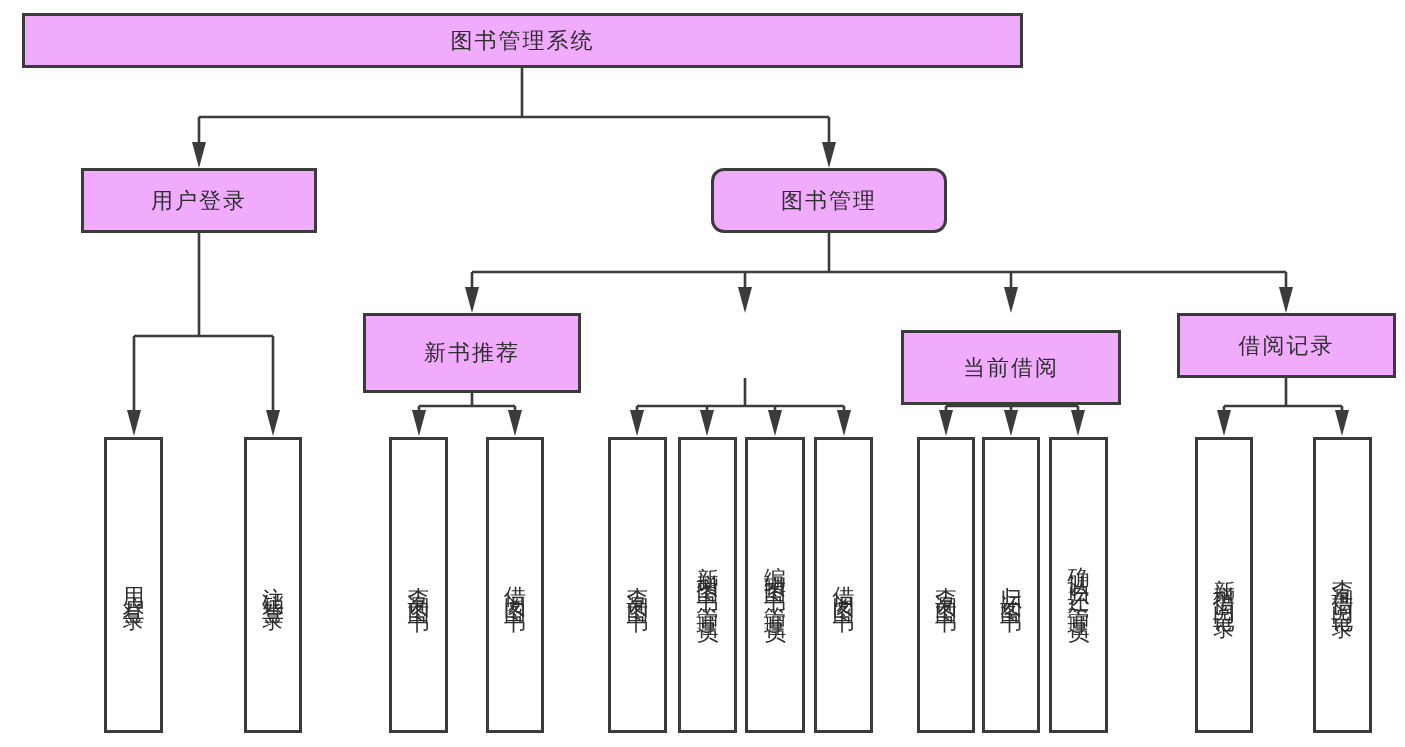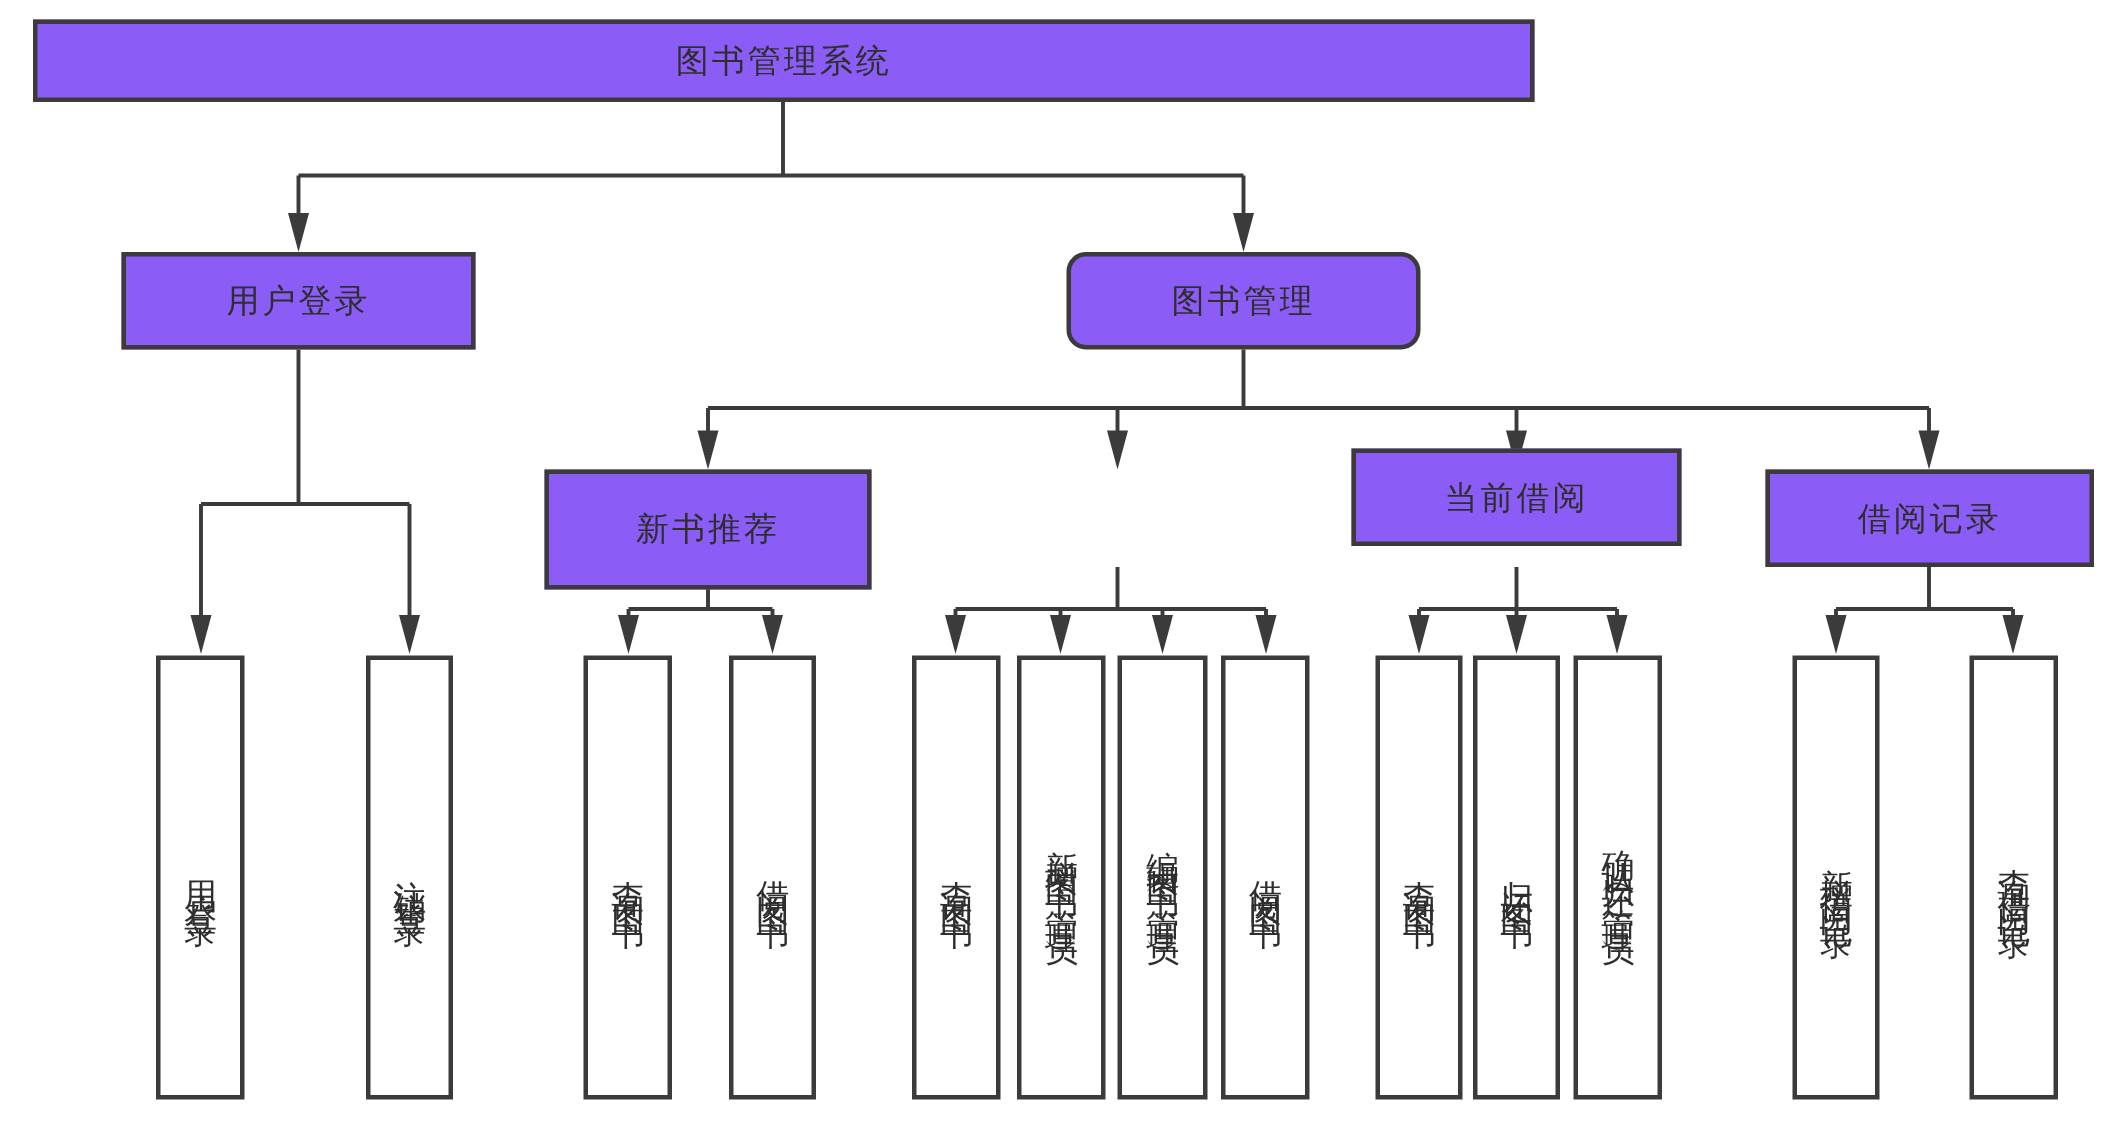--- a/index.html
+++ b/index.html
@@ -8,21 +8,21 @@
     width:1405px;height:747px;
     background:#ffffff;
     font-family:"Liberation Sans","DejaVu Sans",sans-serif;
     overflow:hidden;
   }
   #wires{position:absolute;left:0;top:0;width:1405px;height:747px;}
   .hnode{
     position:absolute;
     box-sizing:border-box;
     border:3px solid #3b3b3b;
-    background:#8b5cf6;
+    background:#f0abfc;
     display:flex;align-items:center;justify-content:center;
     font-size:22px;letter-spacing:2px;color:#2e2e2e;
     white-space:nowrap;
   }
   .vnode{
     position:absolute;
     top:437px;height:296px;
     box-sizing:border-box;
     border:3px solid #3b3b3b;
     background:#ffffff;
@@ -91,21 +91,21 @@
   <div class="hnode" style="left:81px;top:168px;width:236px;height:65px;">
     <span>用户登录</span>
   </div>
   <div class="hnode" style="left:711px;top:168px;width:236px;height:65px;border-radius:13px;">
     <span>图书管理</span>
   </div>
 
   <div class="hnode" style="left:363px;top:313px;width:218px;height:80px;">
     <span>新书推荐</span>
   </div>
-  <div class="hnode" style="left:901px;top:299px;width:220px;height:65px;">
+  <div class="hnode" style="left:901px;top:330px;width:220px;height:75px;">
     <span>当前借阅</span>
   </div>
   <div class="hnode" style="left:1177px;top:313px;width:219px;height:65px;">
     <span>借阅记录</span>
   </div>
 
   <div class="vnode" style="left:104px;width:59px;">
     <span class="vtext">用户登录</span>
   </div>
   <div class="vnode" style="left:244px;width:58px;">

